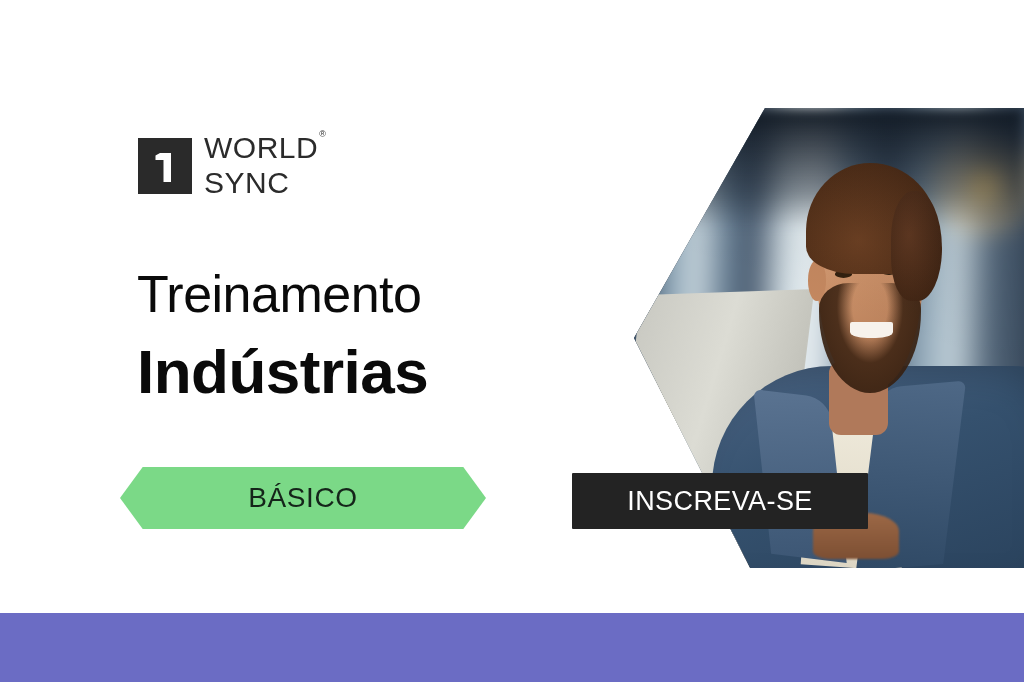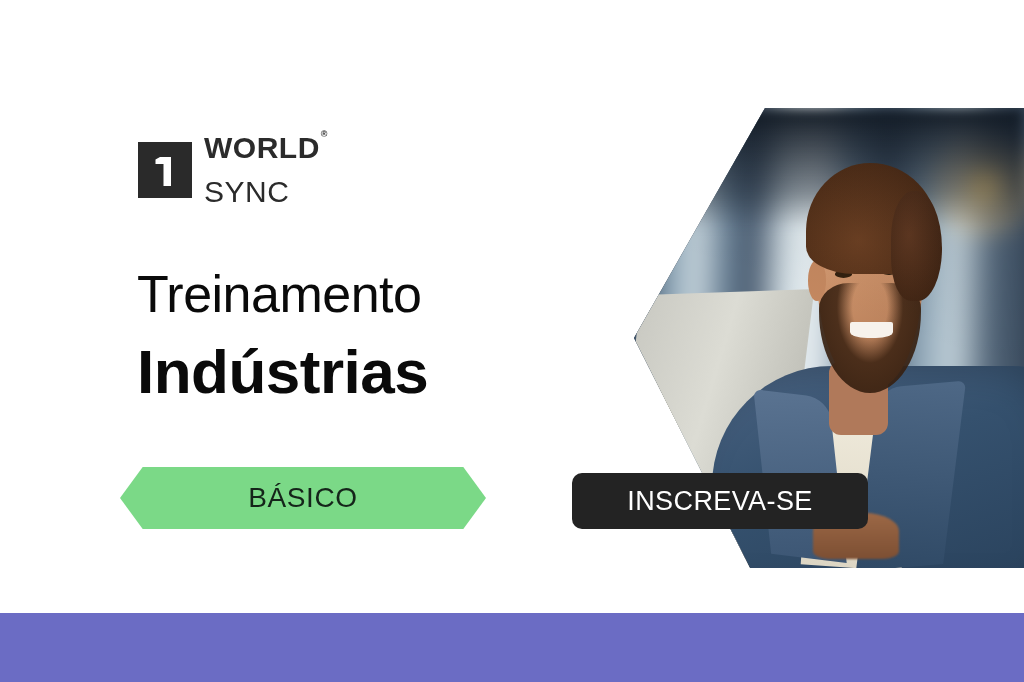--- a/index.html
+++ b/index.html
@@ -44,21 +44,21 @@
     line-height: 1;
   }
   .logo-line {
     font-size: 30px;
     letter-spacing: 0.5px;
     color: #2b2b2b;
     font-weight: 400;
     position: relative;
     display: block;
   }
-  .logo-line.first { margin-bottom: 14px; font-weight: bold; }
+  .logo-line.first { margin-bottom: 5px; }
   .logo-reg {
     font-size: 9px;
     vertical-align: super;
     position: relative;
     top: -10px;
     left: 1px;
     color: #2b2b2b;
   }
 
   
@@ -318,21 +318,21 @@
   }
 
   
   .cta {
     position: absolute;
     left: 572px;
     top: 473px;
     width: 296px;
     height: 56px;
     background: #232323;
-    border-radius: 10px;
+    border-radius: 1px;
     display: flex;
     align-items: center;
     justify-content: center;
     border: none;
     cursor: pointer;
     padding: 0;
     text-align: center;
   }
   .cta-label {
     color: #ffffff;

